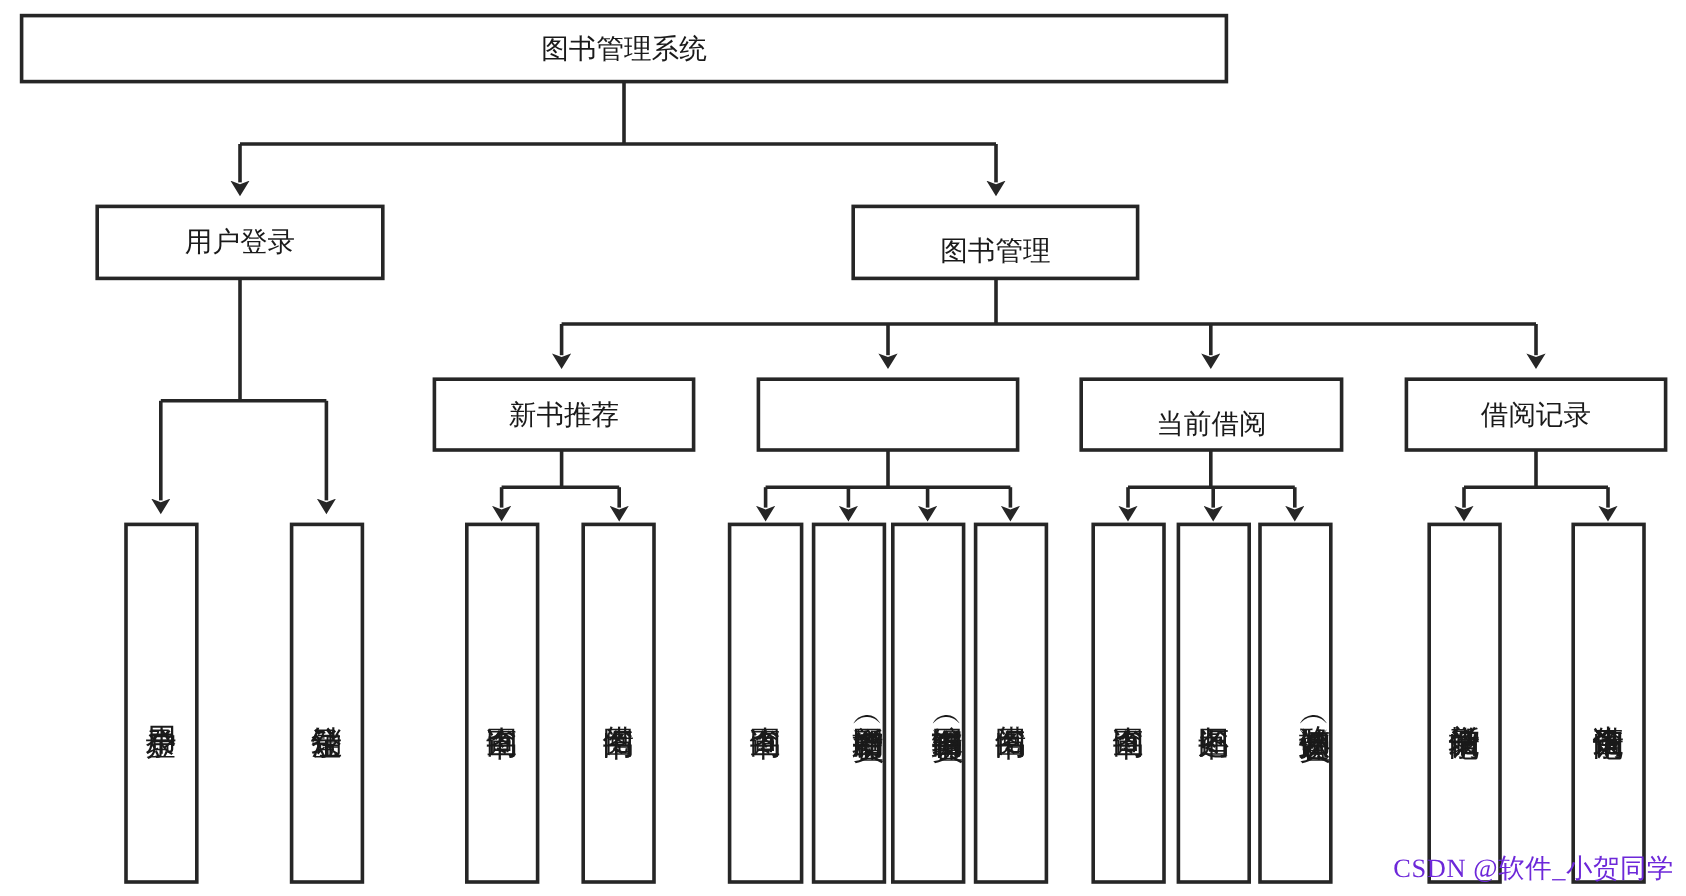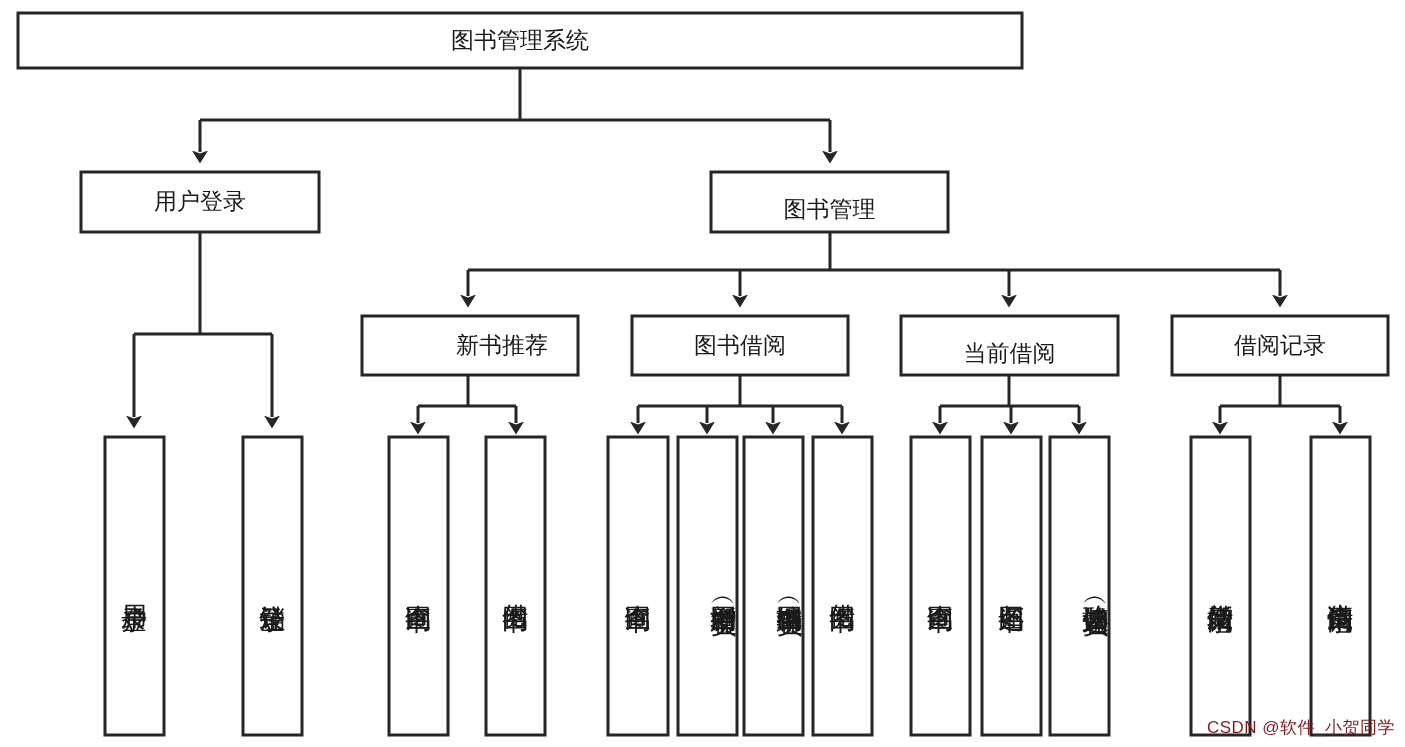--- a/index.html
+++ b/index.html
@@ -64,25 +64,25 @@
     box-sizing: border-box;
   }
   .node-label.vert.centered {
     align-items: center;
     padding-top: 0;
   }
   .watermark {
     position: absolute;
     right: 10px;
     bottom: 8px;
-    font-size: 17px;
-    color: #7f1d1d;
+    font-size: 22px;
+    color: #6d28d9;
     letter-spacing: 0.5px;
     white-space: nowrap;
-    font-family: Liberation Sans, sans-serif;
+    font-family: Liberation Serif, serif;
   }
 </style>
 </head>
 <body>
 
 <div id="diagram-root">
 
   <svg class="canvas" viewBox="0 0 1405 747">
     <defs>
       <marker id="arrow" markerWidth="14" markerHeight="16" refX="1.5" refY="8" orient="auto" markerUnits="userSpaceOnUse">
@@ -159,22 +159,21 @@
       <path class="conn" marker-end="url(#arrow)" d="M1220,406 L1220,423"></path>
       <path class="conn" marker-end="url(#arrow)" d="M1340,406 L1340,423"></path>
     </g>
   </svg>
 
   <div class="node-label horiz" style="left:18px; top:13px; width:1004px; height:55px;">图书管理系统</div>
 
   <div class="node-label horiz" style="left:81px; top:172px; width:238px; height:60px;">用户登录</div>
   <div class="node-label horiz" style="left:711px; top:172px; width:237px; height:76px;">图书管理</div>
 
-  <div class="node-label horiz" style="left:362px; top:316px; width:216px; height:59px;padding-left:32px;">新书推荐</div>
-  <div class="node-label horiz" style="left:632px; top:316px; width:216px; height:59px;">图书借阅</div>
+  <div class="node-label horiz" style="left:362px; top:316px; width:216px; height:59px;">新书推荐</div>
   <div class="node-label horiz" style="left:901px; top:316px; width:217px; height:76px;">当前借阅</div>
   <div class="node-label horiz" style="left:1172px; top:316px; width:216px; height:59px;">借阅记录</div>
 
   <div class="node-label vert centered" style="left:105px; top:437px; width:59px; height:298px;">用户登录</div>
   <div class="node-label vert centered" style="left:243px; top:437px; width:59px; height:298px;">注销登录</div>
   <div class="node-label vert centered" style="left:389px; top:437px; width:59px; height:298px;">查询图书</div>
   <div class="node-label vert centered" style="left:486px; top:437px; width:59px; height:298px;">借阅图书</div>
   <div class="node-label vert centered" style="left:608px; top:437px; width:60px; height:298px;">查询图书</div>
   <div class="node-label vert" style="left:678px; top:437px; width:59px; height:298px;">新增图书（管理员）</div>
   <div class="node-label vert" style="left:744px; top:437px; width:59px; height:298px;">编辑图书（管理员）</div>

